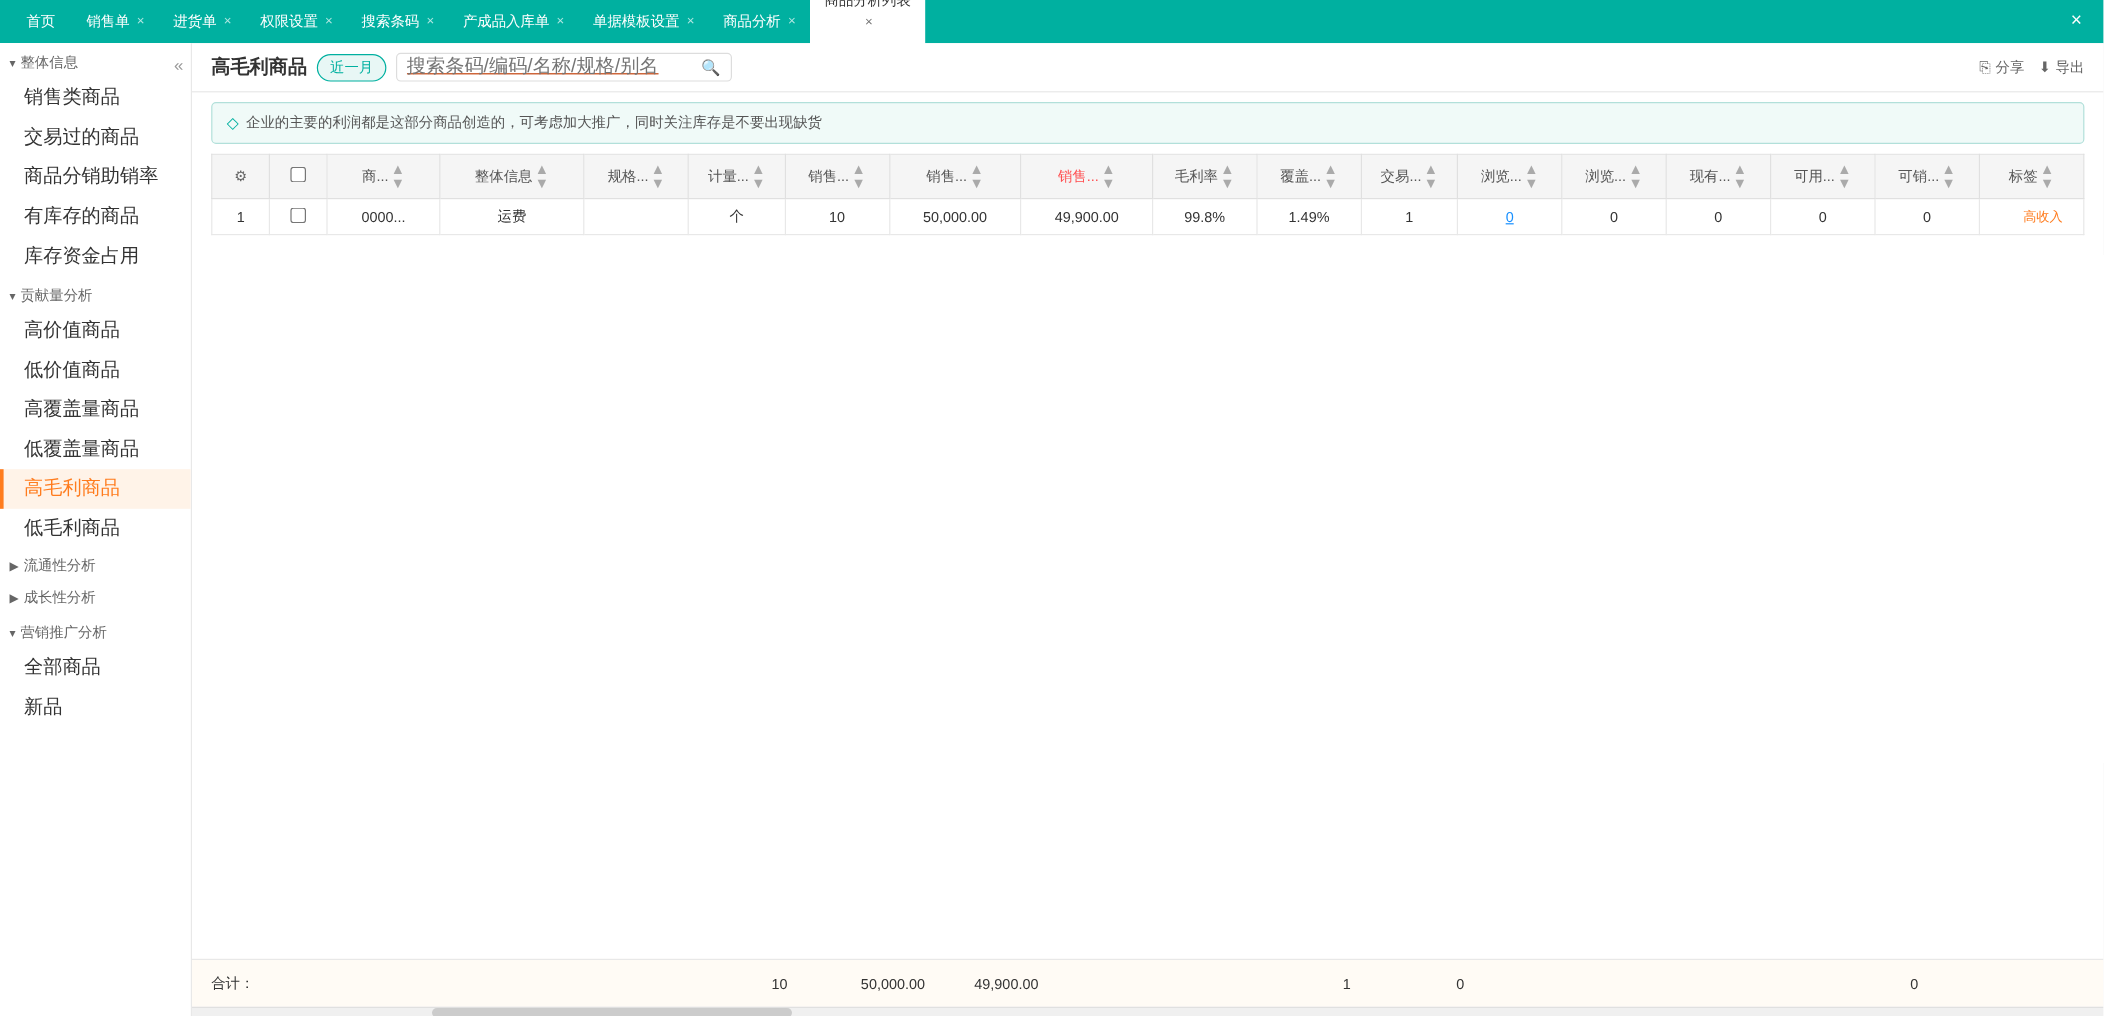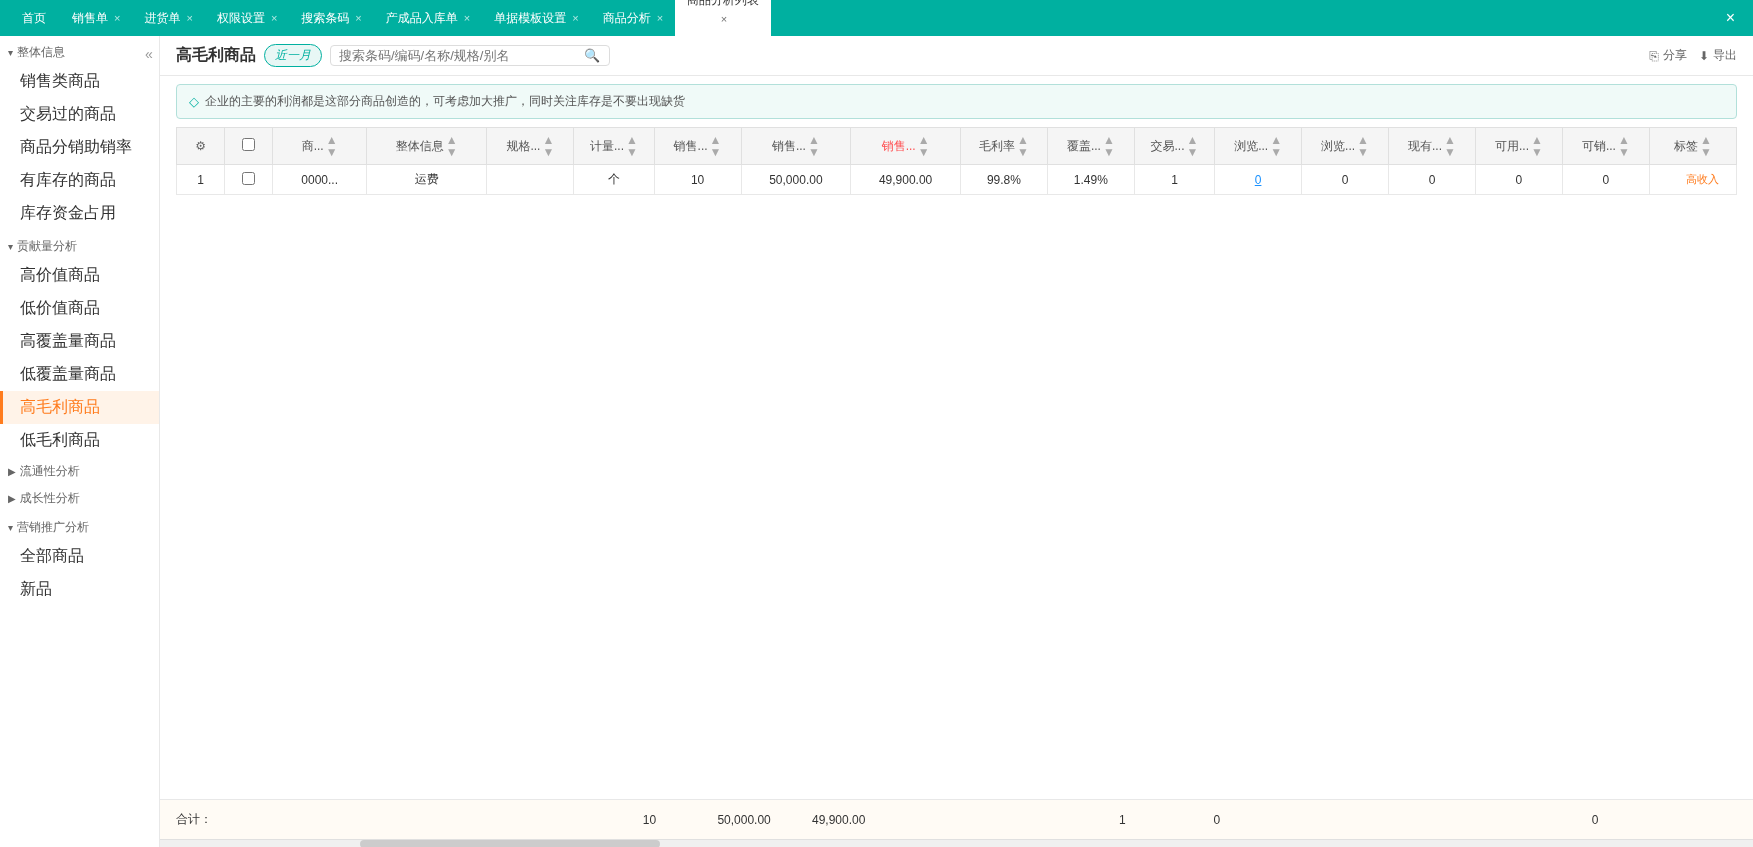--- a/index.html
+++ b/index.html
@@ -132,40 +132,40 @@
       color: #333;
     }
     .filter-btn {
       background: #e8f7f5;
       color: #00b0a0;
       border: 1px solid #00b0a0;
       border-radius: 12px;
       padding: 2px 10px;
       cursor: pointer;
       font-size: 12px;
-      font-style: italic;
     }
     .search-box {
       display: flex;
       align-items: center;
       border: 1px solid #ddd;
       border-radius: 4px;
       padding: 2px 8px;
       gap: 4px;
       background: white;
       flex: 1;
       max-width: 280px;
     }
     .search-box input {
       border: none;
       outline: none;
-      font-size: 13px;
-      color: #15803d;
+      font-size: 16px;
+      color: #c2410c;
       width: 100%;
       background: transparent;
+      text-decoration: underline;
     }
     .search-icon { color: #999; font-size: 13px; }
     .header-actions {
       margin-left: auto;
       display: flex;
       align-items: center;
       gap: 12px;
     }
     .action-btn {
       display: flex;

